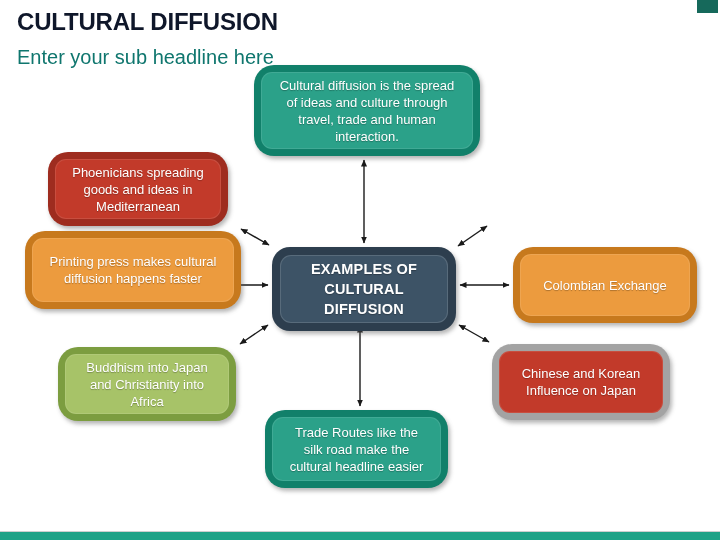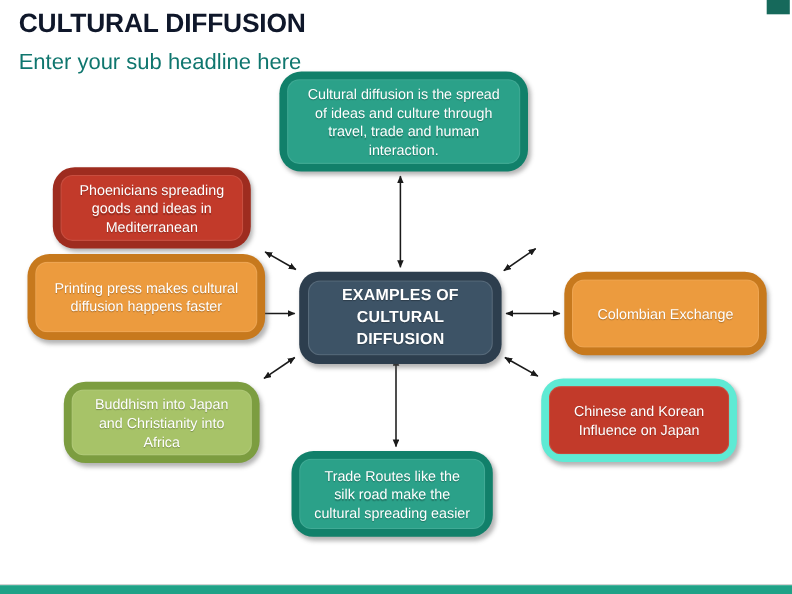--- a/index.html
+++ b/index.html
@@ -88,24 +88,24 @@
   </div>
 
   <div class="node" style="left: 513px; top: 247px; width: 184px; height: 76px; background: rgb(199, 121, 29);">
     <div class="inner" style="background: rgb(236, 155, 62);">Colombian Exchange</div>
   </div>
 
   <div class="node" style="left: 58px; top: 347px; width: 178px; height: 74px; background: rgb(124, 157, 64);">
     <div class="inner" style="background: rgb(167, 195, 104);">Buddhism into Japan and Christianity into Africa</div>
   </div>
 
-  <div class="node" style="left: 492px; top: 344px; width: 178px; height: 76px; background: #5eead4;">
+  <div class="node" style="left: 492px; top: 344px; width: 178px; height: 76px; background: #a3a3a3;">
     <div class="inner" style="background: rgb(194, 58, 42);">Chinese and Korean Influence on Japan</div>
   </div>
 
   <div class="node" style="left: 265px; top: 410px; width: 183px; height: 78px; background: rgb(17, 128, 106);">
-    <div class="inner" style="background: rgb(43, 161, 137);">Trade Routes like the silk road make the cultural spreading easier</div>
+    <div class="inner" style="background: rgb(43, 161, 137);">Trade Routes like the silk road make the cultural headline easier</div>
   </div>
 
   <div class="footer-line" style="background: rgb(207, 207, 207);"></div>
   <div class="footer-bar" style="background: rgb(31, 162, 135);"></div>
 
 </div>
 
 </body></html>

